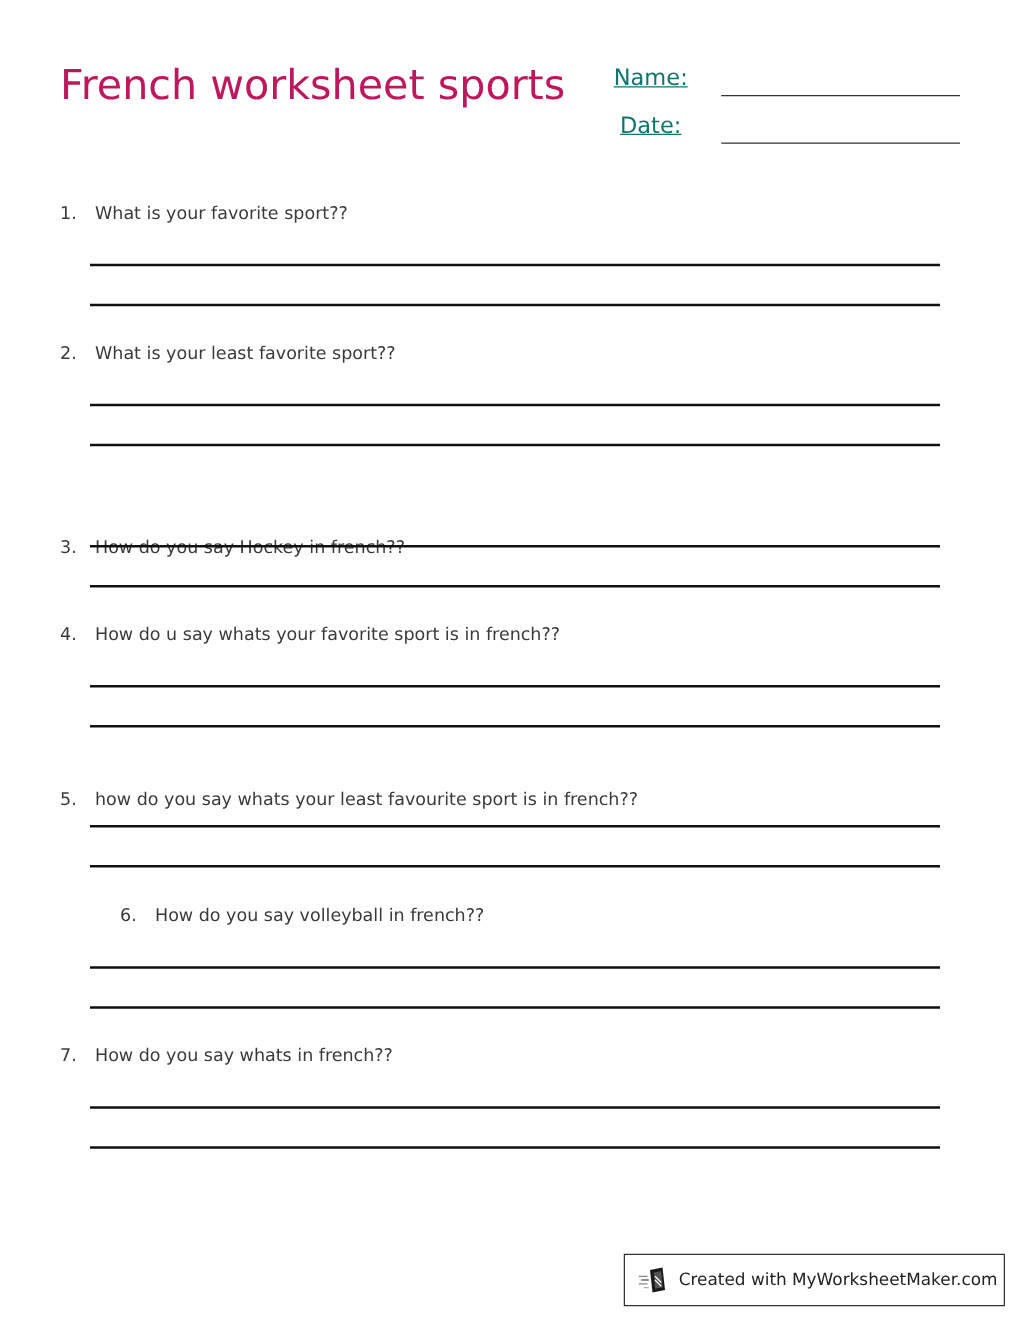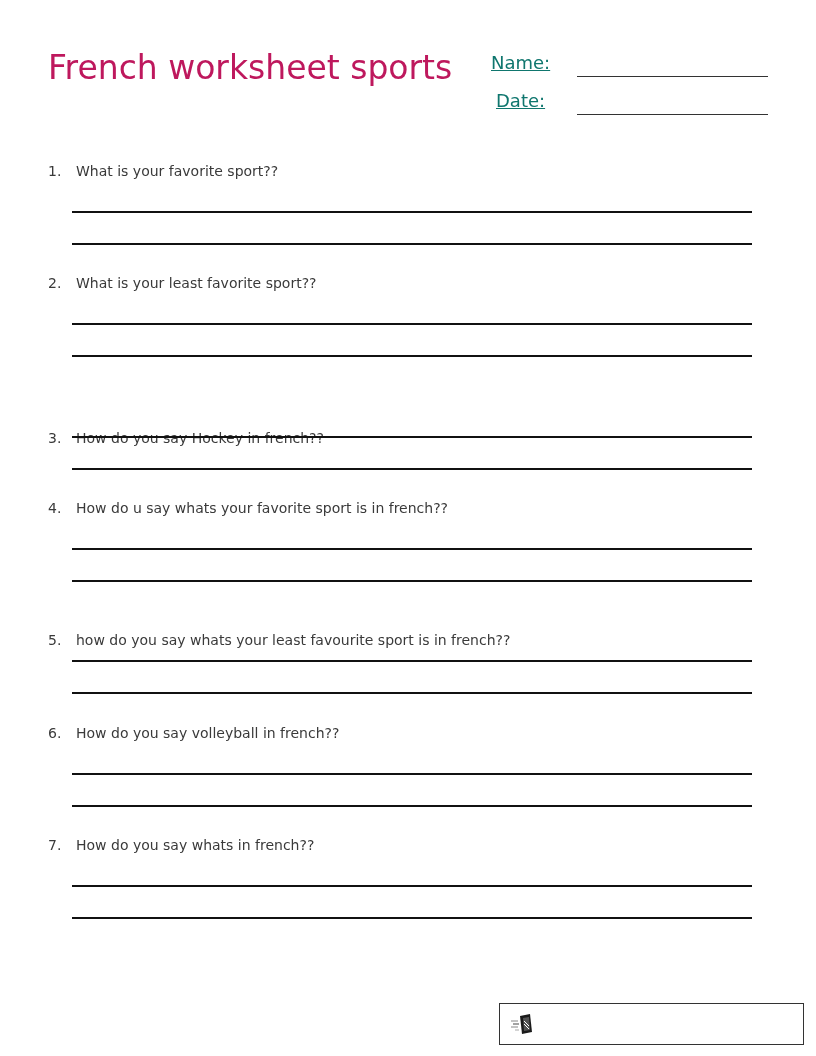--- a/index.html
+++ b/index.html
@@ -54,21 +54,21 @@
   </div>
   <div class="ans" style="top:548px;"></div>
   <div class="ans" style="top:580px;"></div>
 
   <div class="q" style="top:632px;">
     <span class="num">5.</span><span>how do you say whats your least favourite sport is in french??</span>
   </div>
   <div class="ans" style="top:660px;"></div>
   <div class="ans" style="top:692px;"></div>
 
-  <div class="q" style="top:725px;">
+  <div class="q" style="top:725px;margin-left:48px;">
     <span class="num">6.</span><span>How do you say volleyball in french??</span>
   </div>
   <div class="ans" style="top:773px;"></div>
   <div class="ans" style="top:805px;"></div>
 
   <div class="q" style="top:837px;">
     <span class="num">7.</span><span>How do you say whats in french??</span>
   </div>
   <div class="ans" style="top:885px;"></div>
   <div class="ans" style="top:917px;"></div>
@@ -77,15 +77,16 @@
     <svg class="footer-icon" viewBox="0 0 26 22">
       <line x1="1" y1="8" x2="8" y2="8" stroke="#888" stroke-width="1"></line>
       <line x1="3" y1="11" x2="9" y2="11" stroke="#666" stroke-width="1.2"></line>
       <line x1="1" y1="14" x2="8" y2="14" stroke="#888" stroke-width="1"></line>
       <line x1="5" y1="17" x2="9" y2="17" stroke="#aaa" stroke-width="1"></line>
       <path d="M10 3 L20 1 L22 19 L12 21 Z" fill="#1a1a1a"></path>
       <path d="M13 5 L19 4 L20 17 L14 18 Z" fill="#ffffff" opacity="0.25"></path>
       <line x1="14" y1="8" x2="19" y2="13" stroke="#fff" stroke-width="1"></line>
       <line x1="14" y1="11" x2="19" y2="16" stroke="#fff" stroke-width="1"></line>
     </svg>
+    <span class="footer-text">Created with MyWorksheetMaker.com</span>
   </div>
 
 </div>
 
 </body></html>

